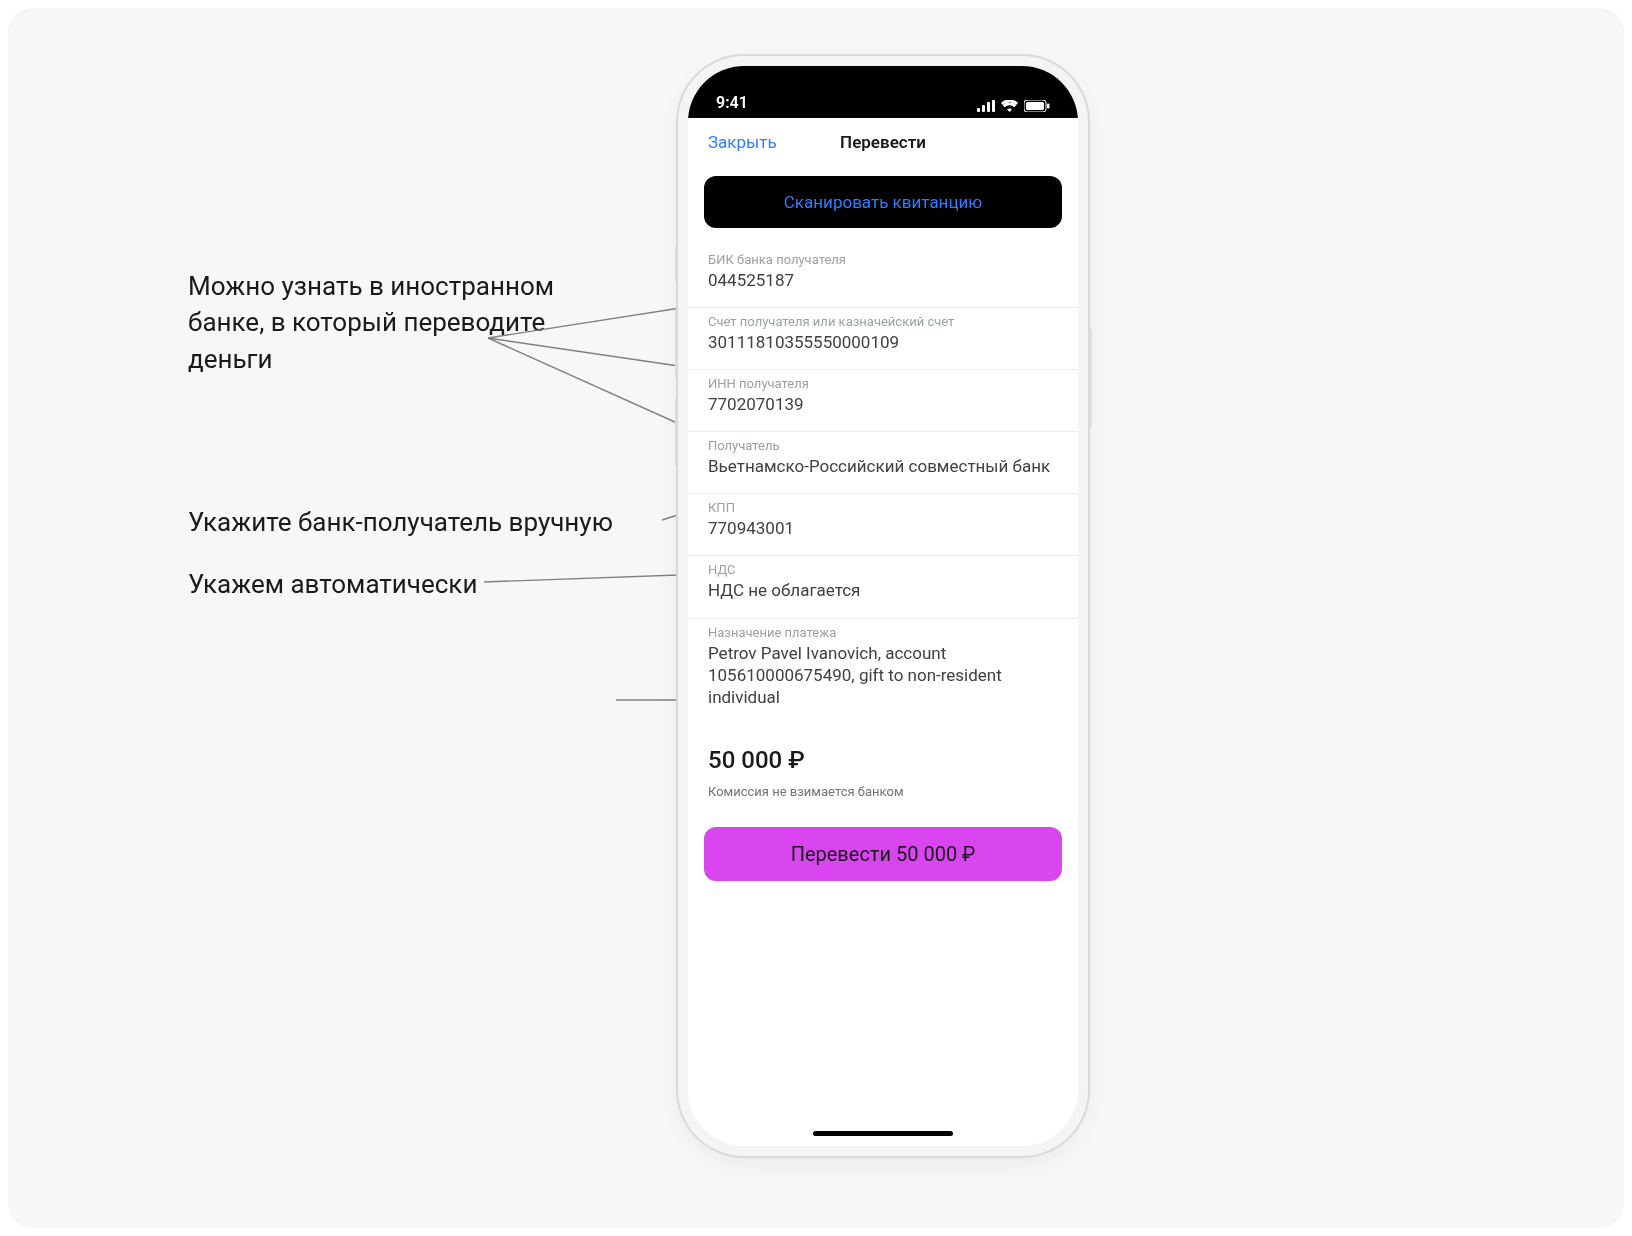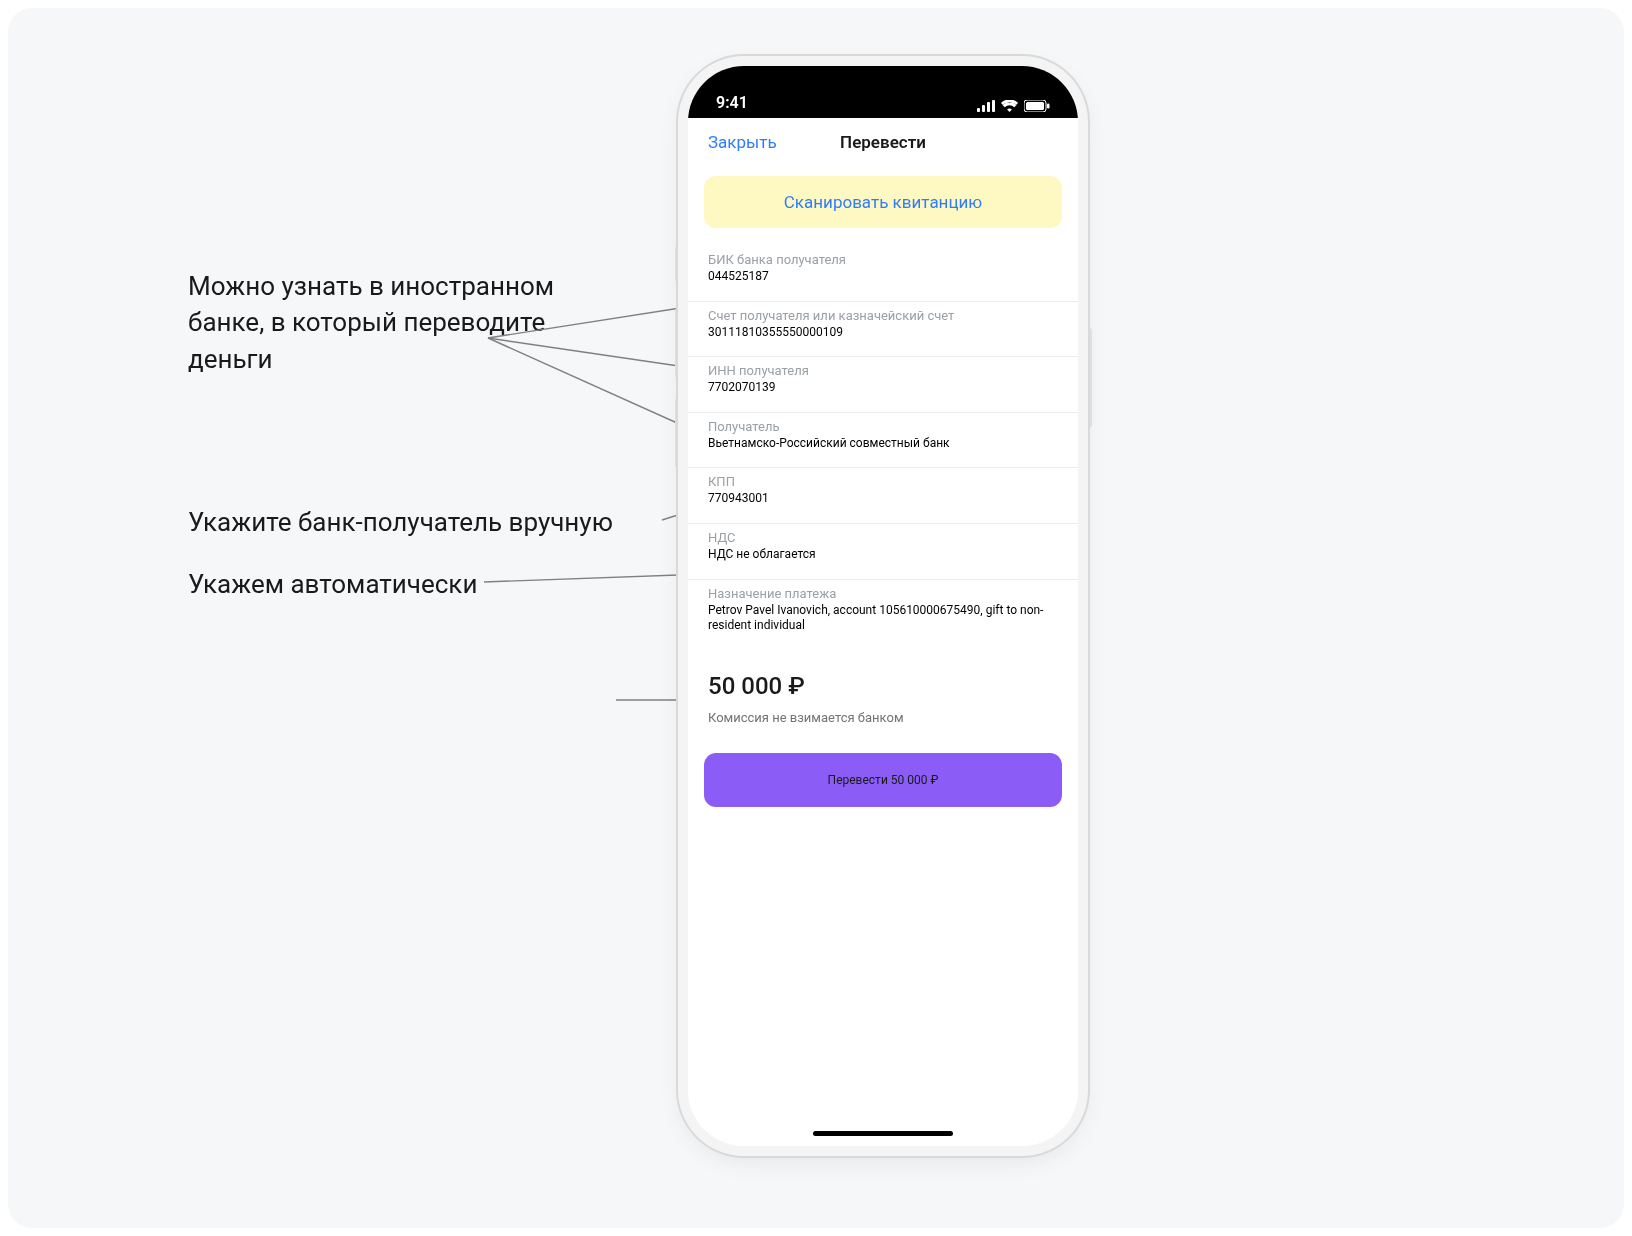--- a/index.html
+++ b/index.html
@@ -109,67 +109,67 @@
     font-size: 17px;
   }
   .nav-title {
     font-size: 17px;
     font-weight: 600;
     color: #1a1a1a;
   }
 
   .scan-btn {
     margin: 10px 16px 18px 16px;
-    background: #fef9c3;
+    background: #000000;
     border-radius: 12px;
     height: 52px;
     display: flex;
     align-items: center;
     justify-content: center;
     color: #2f7dff;
     font-size: 17px;
   }
 
   .field {
     padding: 6px 20px 16px 20px;
     border-bottom: 1px solid #ececec;
   }
   .field:last-of-type { border-bottom: none; }
   .field .label {
     color: #9aa0a6;
     font-size: 13px;
     margin-bottom: 2px;
   }
   .field .value {
-    color: #000000;
-    font-size: 12px;
+    color: #404040;
+    font-size: 17px;
     line-height: 1.3;
   }
 
   .amount {
     padding: 22px 20px 6px 20px;
     font-size: 24px;
     font-weight: 500;
     color: #1a1a1a;
   }
   .fee-note {
     padding: 4px 20px 0 20px;
     font-size: 13px;
     color: #737373;
   }
 
   .primary-btn {
     margin: 28px 16px 0 16px;
-    background: #8b5cf6;
+    background: #d946ef;
     border-radius: 12px;
     height: 54px;
     display: flex;
     align-items: center;
     justify-content: center;
-    font-size: 12px;
+    font-size: 20px;
     color: #1a1a1a;
   }
 
   .home-indicator {
     position: absolute;
     bottom: 10px;
     left: 50%;
     transform: translateX(-50%);
     width: 140px;
     height: 5px;

